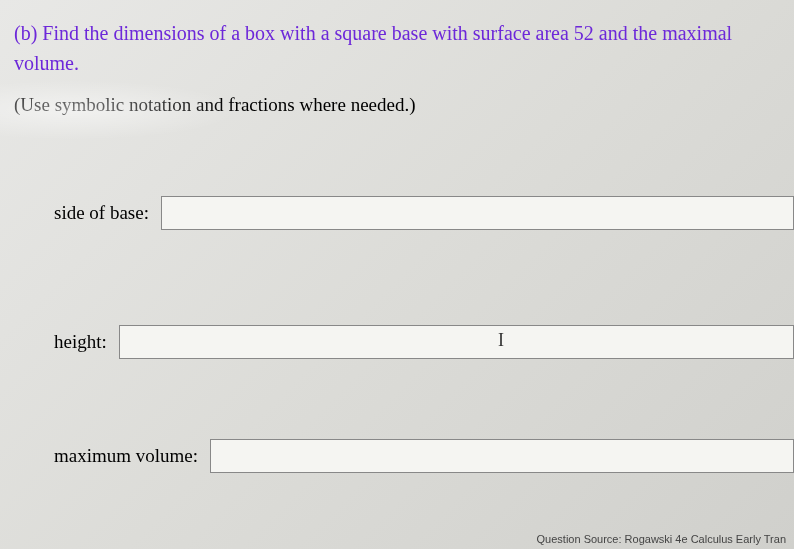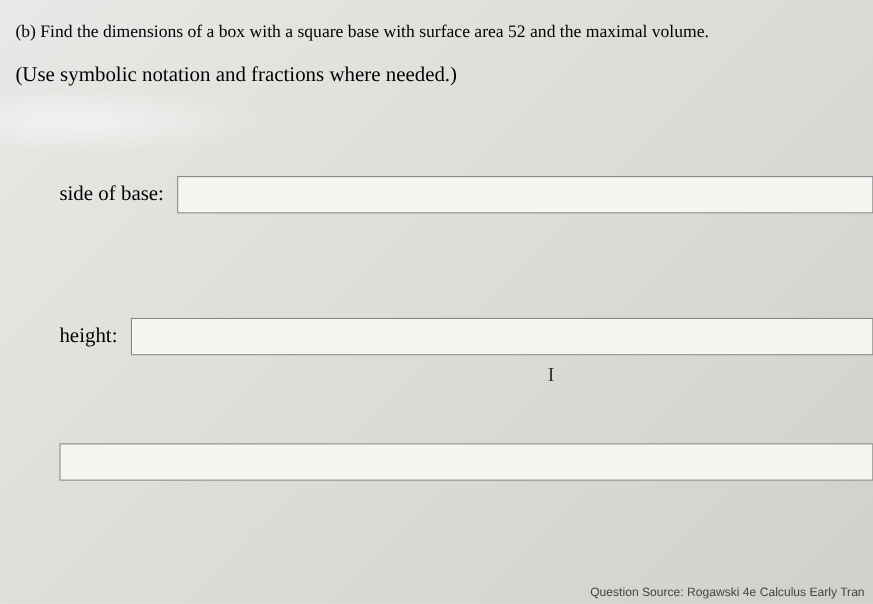--- a/index.html
+++ b/index.html
@@ -13,23 +13,23 @@
       background: linear-gradient(135deg, #e8e8e6 0%, #dcdcd8 50%, #d0d0cc 100%);
       font-family: Georgia, 'Times New Roman', serif;
       color: #1a1a1a;
       position: relative;
       overflow: hidden;
     }
     .content {
       padding: 18px 0 0 14px;
     }
     .question-text {
-      font-size: 16px;
+      font-size: 20px;
       line-height: 1.5;
-      color: #000000;
+      color: #6d28d9;
       margin-bottom: 16px;
     }
     .instruction-text {
       font-size: 19px;
       color: #000;
       margin-bottom: 80px;
     }
     .field-row {
       display: flex;
       align-items: center;
@@ -99,19 +99,20 @@
     <span class="field-label">side of base:</span>
     <input type="text" class="field-input" value="" style="">
   </div>
 
   <div class="field-row height-row">
     <span class="field-label">height:</span>
     <input type="text" class="field-input" value="" style="">
   </div>
 
   <div class="field-row volume-row">
+    <span class="field-label">maximum volume:</span>
     <input type="text" class="field-input" value="" style="">
   </div>
 </div>
 
 <span class="cursor-mark">I</span>
 
 <div class="footer-source">Question Source: Rogawski 4e Calculus Early Tran</div>
 
 </body></html>

